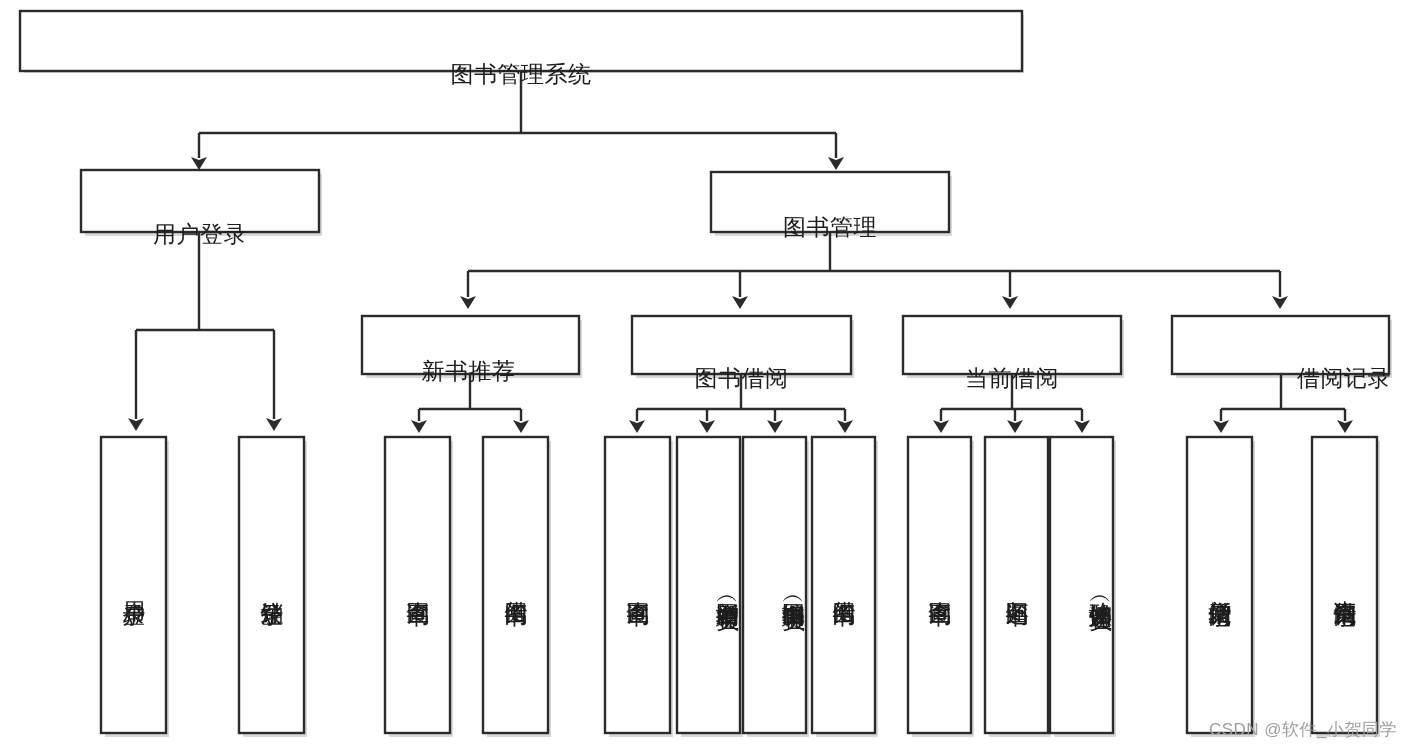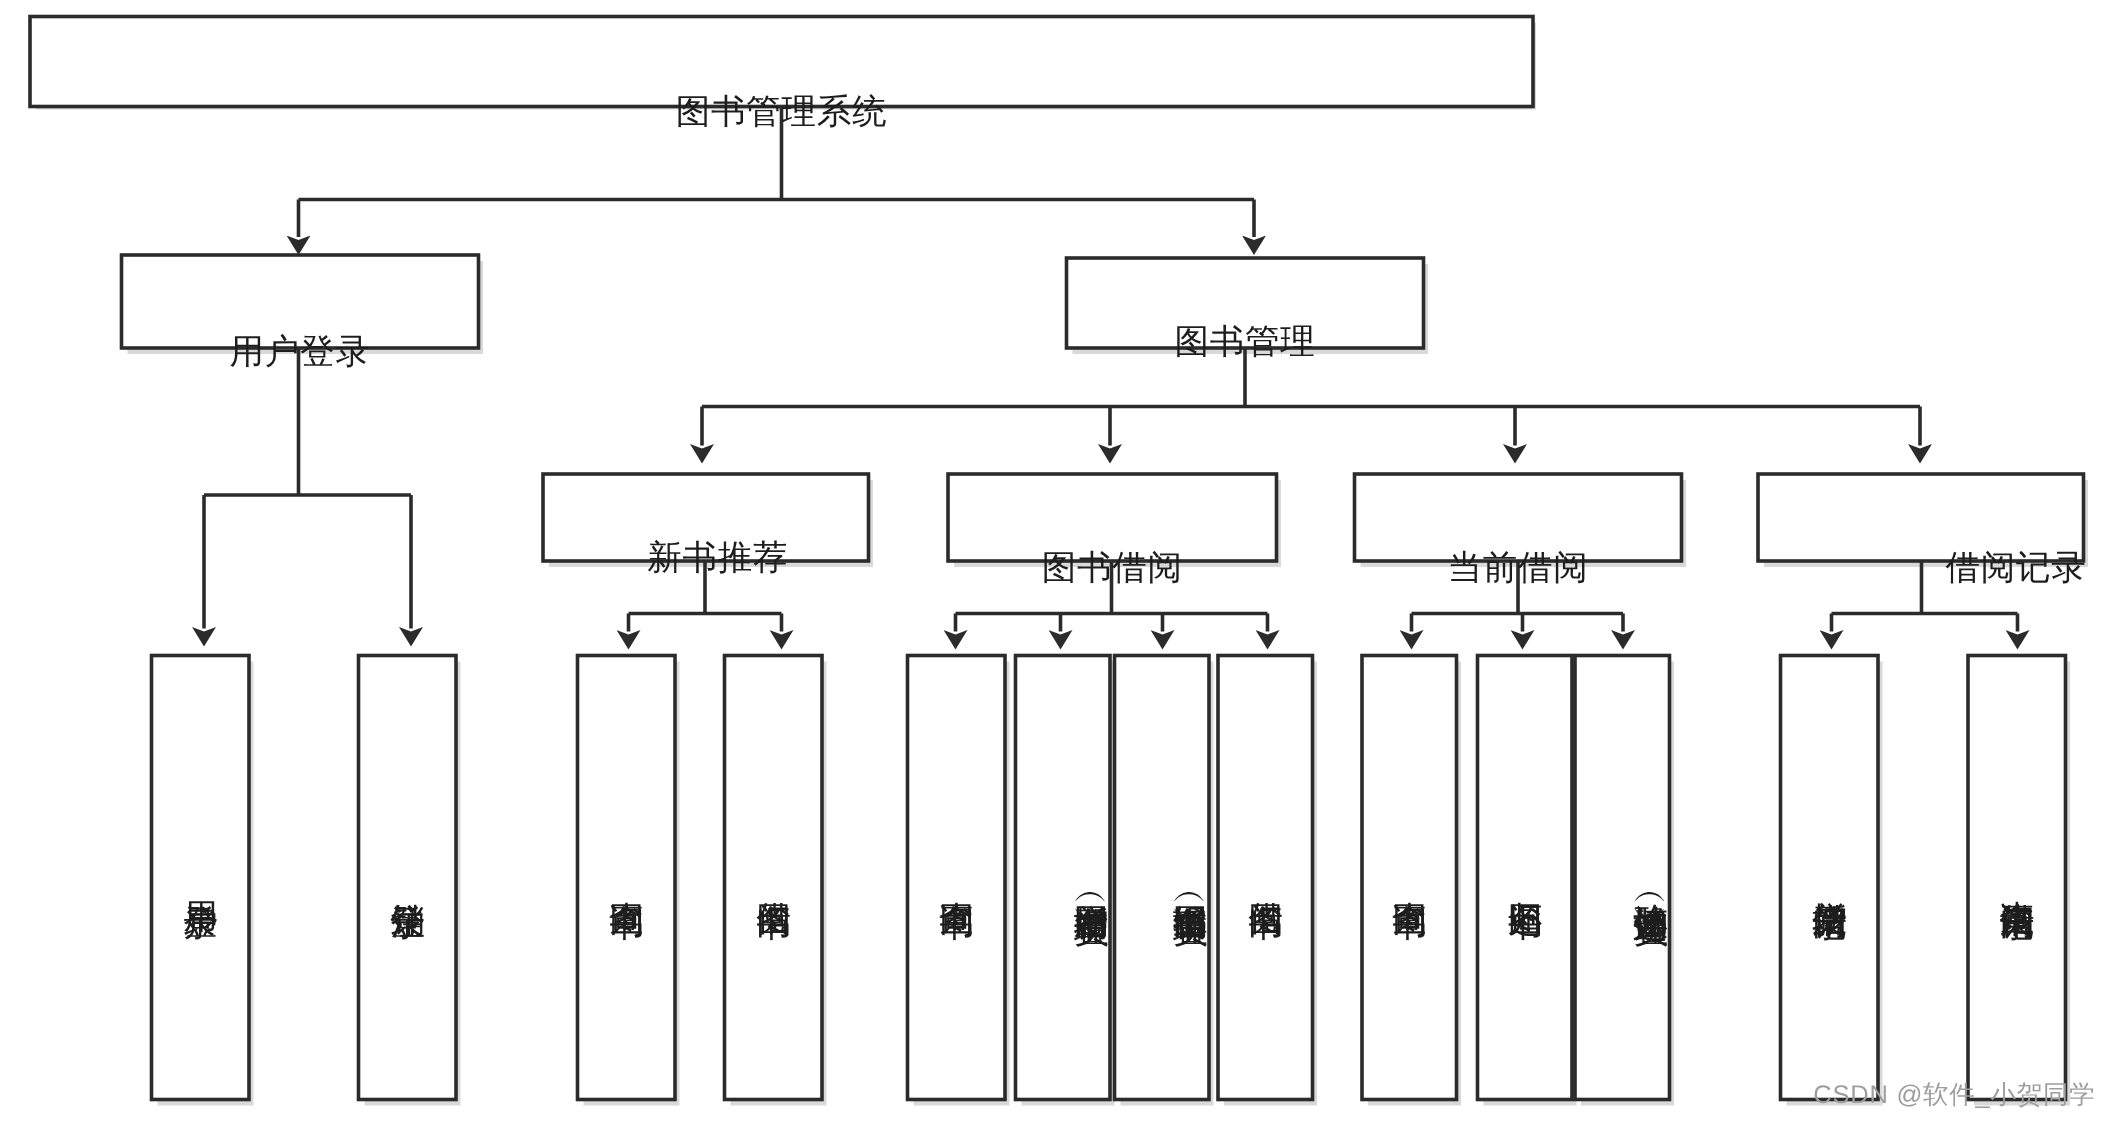--- a/index.html
+++ b/index.html
@@ -191,21 +191,21 @@
       <rect class="node-rect" x="1187" y="437" width="65" height="296"></rect>
       <rect class="node-rect" x="1312" y="437" width="65" height="296"></rect>
     </g>
   </svg>
 
   <div class="node-label-h" style="left:20px; top:11px; width:1002px; height:60px;">图书管理系统</div>
 
   <div class="node-label-h" style="left:81px; top:170px; width:238px; height:62px;">用户登录</div>
   <div class="node-label-h" style="left:711px; top:172px; width:238px; height:44px;">图书管理</div>
 
-  <div class="node-label-h" style="left:370px; top:316px; width:217px; height:44px;">新书推荐</div>
+  <div class="node-label-h" style="left:360px; top:316px; width:217px; height:44px;">新书推荐</div>
   <div class="node-label-h" style="left:632px; top:316px; width:219px; height:58px;">图书借阅</div>
   <div class="node-label-h" style="left:903px; top:316px; width:218px; height:58px;">当前借阅</div>
   <div class="node-label-h" style="left:1216px; top:316px; width:256px; height:58px;">借阅记录</div>
 
   <div class="node-label-v" style="left:101px; top:437px; width:65px; height:296px;">用户登录</div>
   <div class="node-label-v" style="left:239px; top:437px; width:65px; height:296px;">注销登录</div>
 
   <div class="node-label-v" style="left:385px; top:437px; width:65px; height:296px;">查询图书</div>
   <div class="node-label-v" style="left:483px; top:437px; width:65px; height:296px;">借阅图书</div>
 

